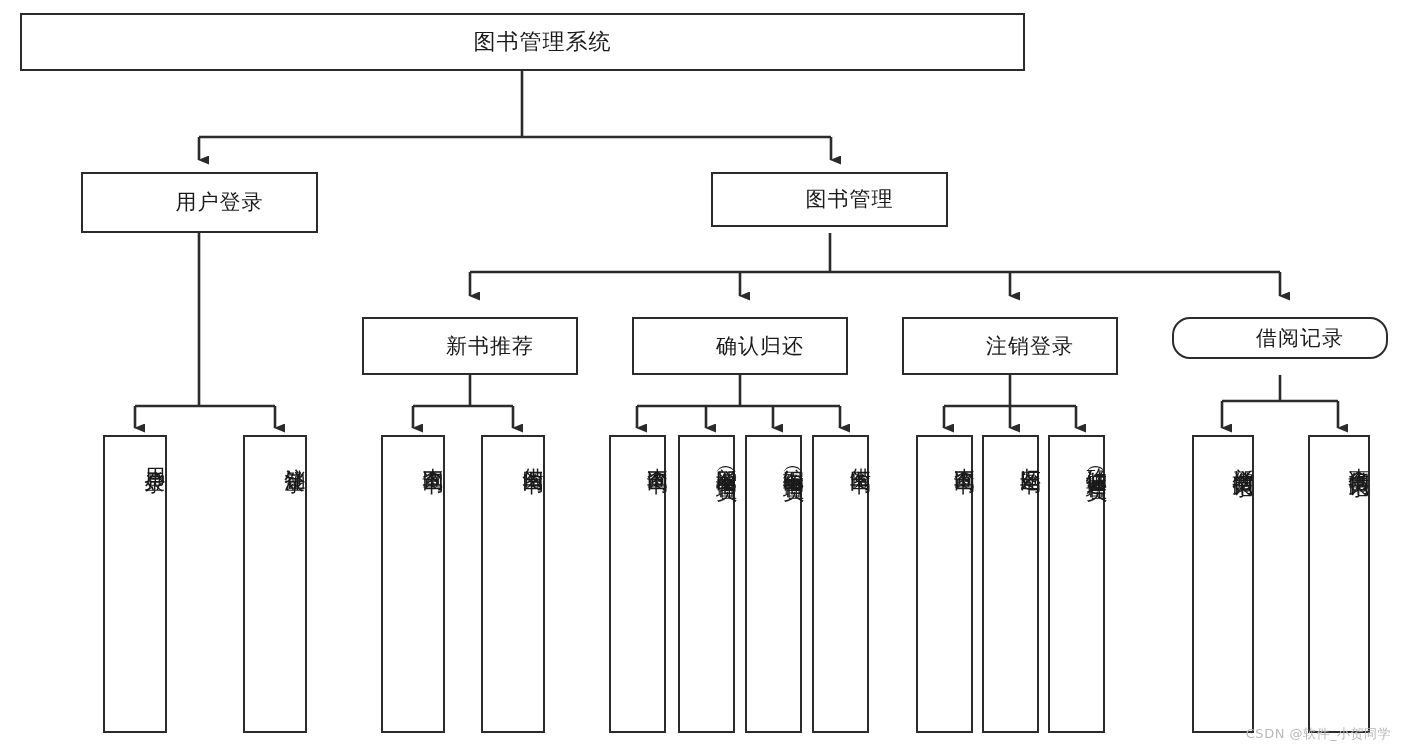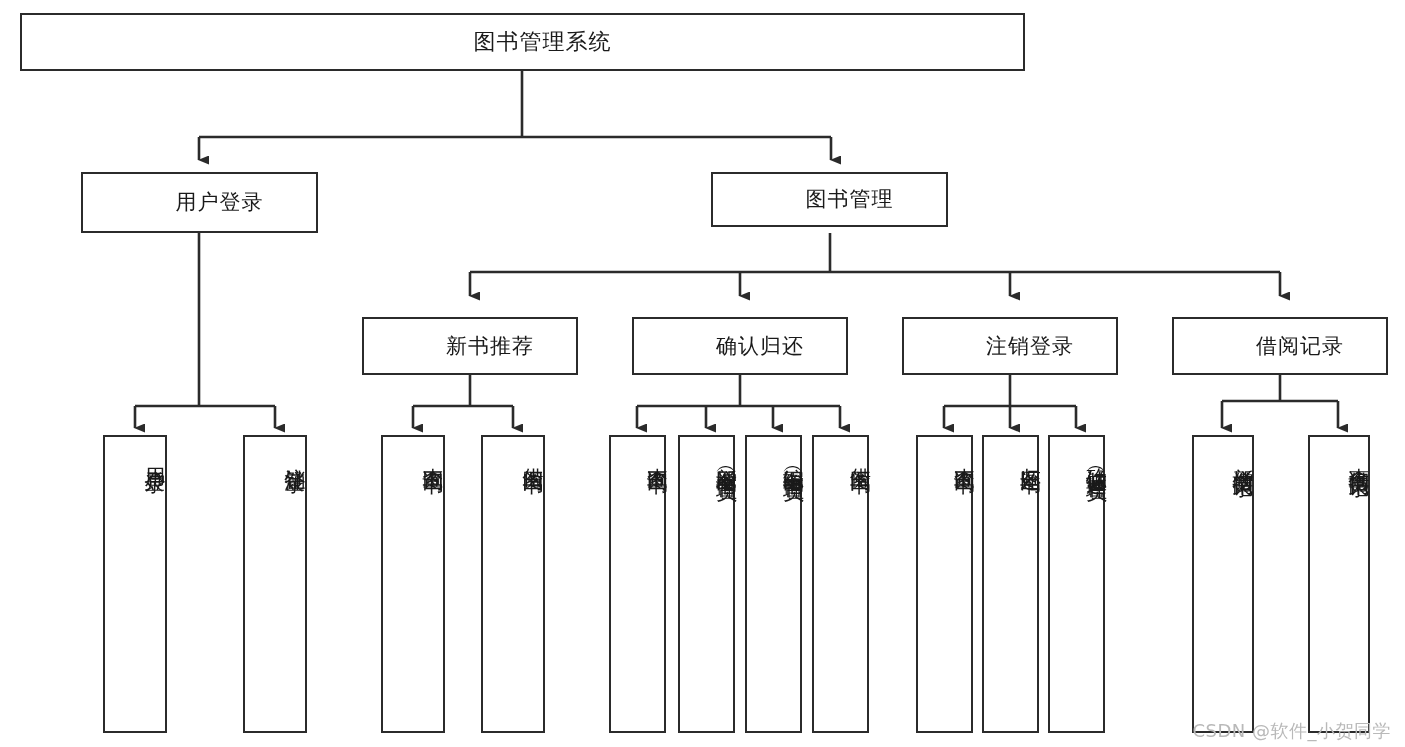--- a/index.html
+++ b/index.html
@@ -62,21 +62,21 @@
     text-orientation: upright;
     font-size: 21px;
     line-height: 1.05;
     letter-spacing: 2px;
     white-space: nowrap;
   }
   .watermark {
     position: absolute;
     right: 14px;
     bottom: 4px;
-    font-size: 18px;
+    font-size: 13px;
     color: #b9b9b9;
     letter-spacing: 0.5px;
     white-space: nowrap;
     user-select: none;
   }
 </style>
 </head>
 <body>
 
 <div id="canvas">
@@ -148,21 +148,21 @@
   </div>
 
   <div class="node h" style="left:632px; top:317px; width:216px; height:58px;">
     <span class="node-label">确认归还</span>
   </div>
 
   <div class="node h" style="left:902px; top:317px; width:216px; height:58px;">
     <span class="node-label">注销登录</span>
   </div>
 
-  <div class="node h" style="left:1172px; top:317px; width:216px; height:58px;">
+  <div class="node h" style="left:1172px; top:317px; width:216px; height:42px;border-radius:18px;">
     <span class="node-label">借阅记录</span>
   </div>
 
   <div class="node v" style="left:103px; top:435px; width:64px; height:298px;">
     <span class="node-label">用户登录</span>
   </div>
 
   <div class="node v" style="left:243px; top:435px; width:64px; height:298px;">
     <span class="node-label">注销登录</span>
   </div>

